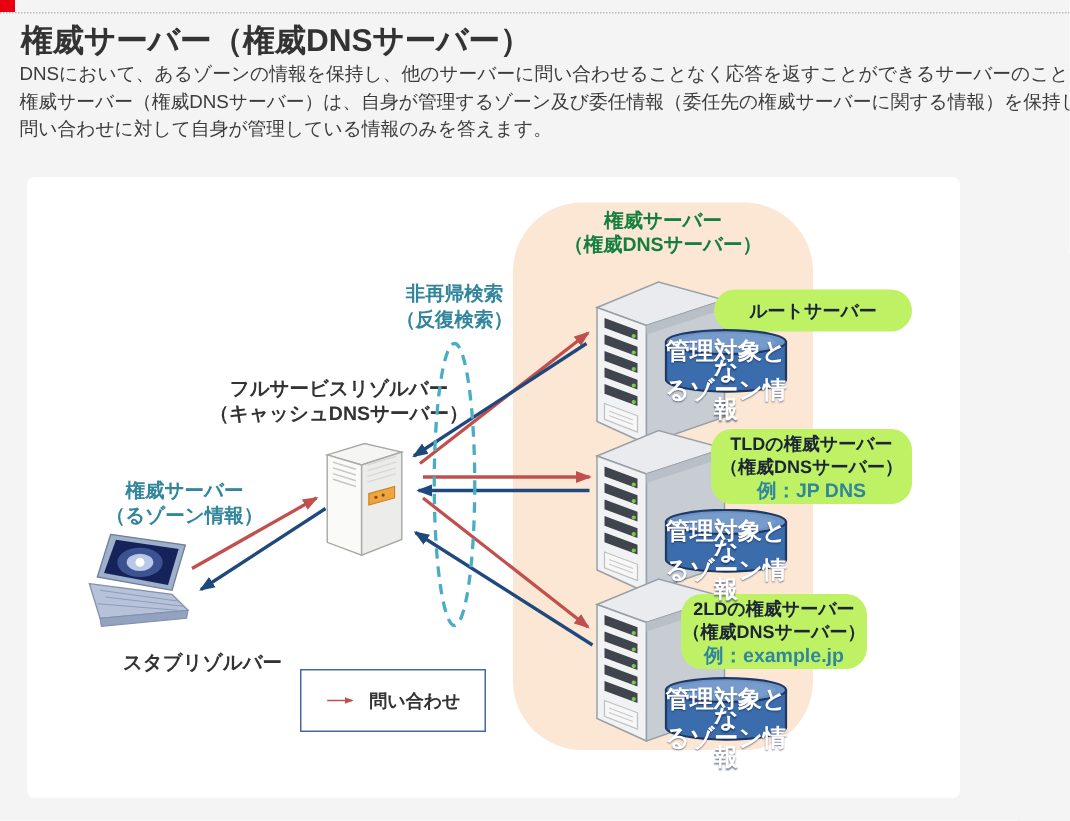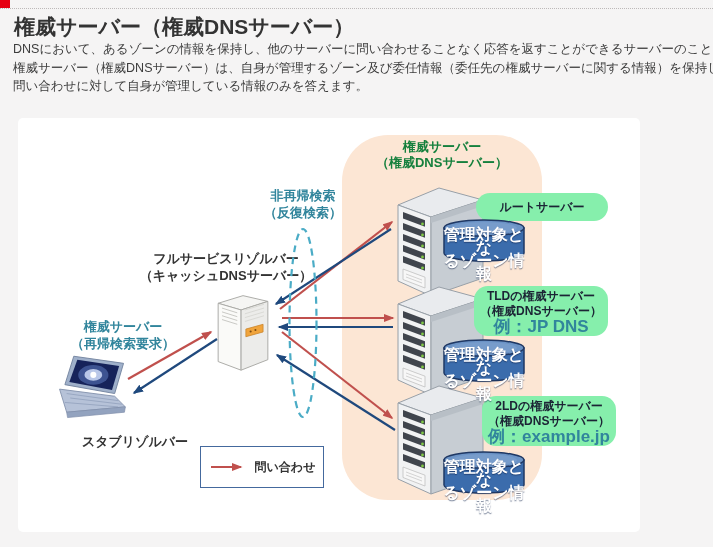--- a/index.html
+++ b/index.html
@@ -31,25 +31,25 @@
     position:absolute; left:324px; top:21px; width:200px; text-align:center;
     font-size:13px; font-weight:bold; color:#15803d; line-height:16px;
     white-space:nowrap; z-index:2;
   }
 
   .tower { position:absolute; width:94px; height:118px; z-index:1; }
   .pc-tower { position:absolute; left:196px; top:170px; width:58px; height:86px; z-index:1; }
   .laptop { position:absolute; left:38px; top:233px; width:80px; height:78px; z-index:1; }
 
   .srv-label {
-    position:absolute; background:#86efac; border-radius:14px; z-index:2;
+    position:absolute; background:#bef264; border-radius:14px; z-index:2;
     display:flex; flex-direction:column; justify-content:center; align-items:center;
     font-size:12px; font-weight:bold; color:#1c2435; line-height:15px; text-align:center;
   }
-  .srv-label .example { color:#31859c; font-size:17px; line-height:15px; }
+  .srv-label .example { color:#31859c; font-size:13px; line-height:15px; }
 
   .cylinder { position:absolute; width:84px; height:46px; z-index:4; }
   .cyl-text {
     position:absolute; width:84px; text-align:center; z-index:5;
     font-size:16px; font-weight:bold; color:#ffffff; line-height:13px;
     text-shadow:0 1px 1px rgba(10,30,70,.55);
   }
 
   .node-label {
     position:absolute; text-align:center; font-size:13px; font-weight:bold;
@@ -58,21 +58,21 @@
   .teal-label {
     position:absolute; text-align:center; font-size:13px; font-weight:bold;
     color:#31859c; line-height:17px; white-space:nowrap; z-index:2;
   }
 
   .arrows { position:absolute; left:0; top:0; width:622px; height:414px; z-index:3; pointer-events:none; }
 
   .legend {
     position:absolute; left:182px; top:328px; width:124px; height:42px;
     background:#fff; border:1px solid #44699d; z-index:2;
-    display:flex; flex-direction:row; justify-content:center; gap:3px; padding:2px 16px;
+    display:flex; flex-direction:column; justify-content:center; gap:3px; padding:2px 16px;
     box-sizing:border-box;
   }
   .legend-row { display:flex; align-items:center; gap:8px; }
   .legend-row .txt { font-size:12px; font-weight:bold; color:#333; white-space:nowrap; }
 </style>
 </head>
 <body>
 
 <svg width="0" height="0" style="position:absolute" aria-hidden="true">
   <defs>
@@ -172,21 +172,21 @@
     </svg>
 
   <div class="srv-label" style="left:458px; top:75px; width:132px; height:28px">
     <span>ルートサーバー</span>
   </div>
   <div class="srv-label" style="left:456px; top:168px; width:134px; height:50px">
     <span>TLDの権威サーバー</span>
     <span>（権威DNSサーバー）</span>
     <span class="example">例：JP DNS</span>
   </div>
-  <div class="srv-label" style="left:464px; top:278px; width:134px; height:50px">
+  <div class="srv-label" style="left:436px; top:278px; width:124px; height:50px">
     <span>2LDの権威サーバー</span>
     <span>（権威DNSサーバー）</span>
     <span class="example">例：example.jp</span>
   </div>
 
   <svg class="cylinder" style="left:424px; top:100px" viewBox="0 0 84 46">
       <use href="#sym-db"></use>
     </svg>
   <div class="cyl-text" style="left:424px; top:110px">
     <span>管理対象とな</span><br>
@@ -214,21 +214,21 @@
   <div class="node-label" style="left:32px; top:315px; width:170px">
     <span>スタブリゾルバー</span><br>
   </div>
 
   <div class="teal-label" style="left:224px; top:69px; width:122px">
     <span>非再帰検索</span><br>
     <span>（反復検索）</span>
   </div>
   <div class="teal-label" style="left:30px; top:200px; width:150px">
     <span>権威サーバー</span><br>
-    <span>（再帰検索要求）</span>
+    <span>（るゾーン情報）</span>
   </div>
 
   <svg class="arrows" viewBox="0 0 622 414">
     <defs>
       <marker id="ar" markerUnits="userSpaceOnUse" markerWidth="11" markerHeight="9" refX="9" refY="4.5" orient="auto">
         <path d="M0,0.5 L10.5,4.5 L0,8.5 Z" fill="#c0504d"></path>
       </marker>
       <marker id="ab" markerUnits="userSpaceOnUse" markerWidth="11" markerHeight="9" refX="9" refY="4.5" orient="auto">
         <path d="M0,0.5 L10.5,4.5 L0,8.5 Z" fill="#1f497d"></path>
       </marker>

